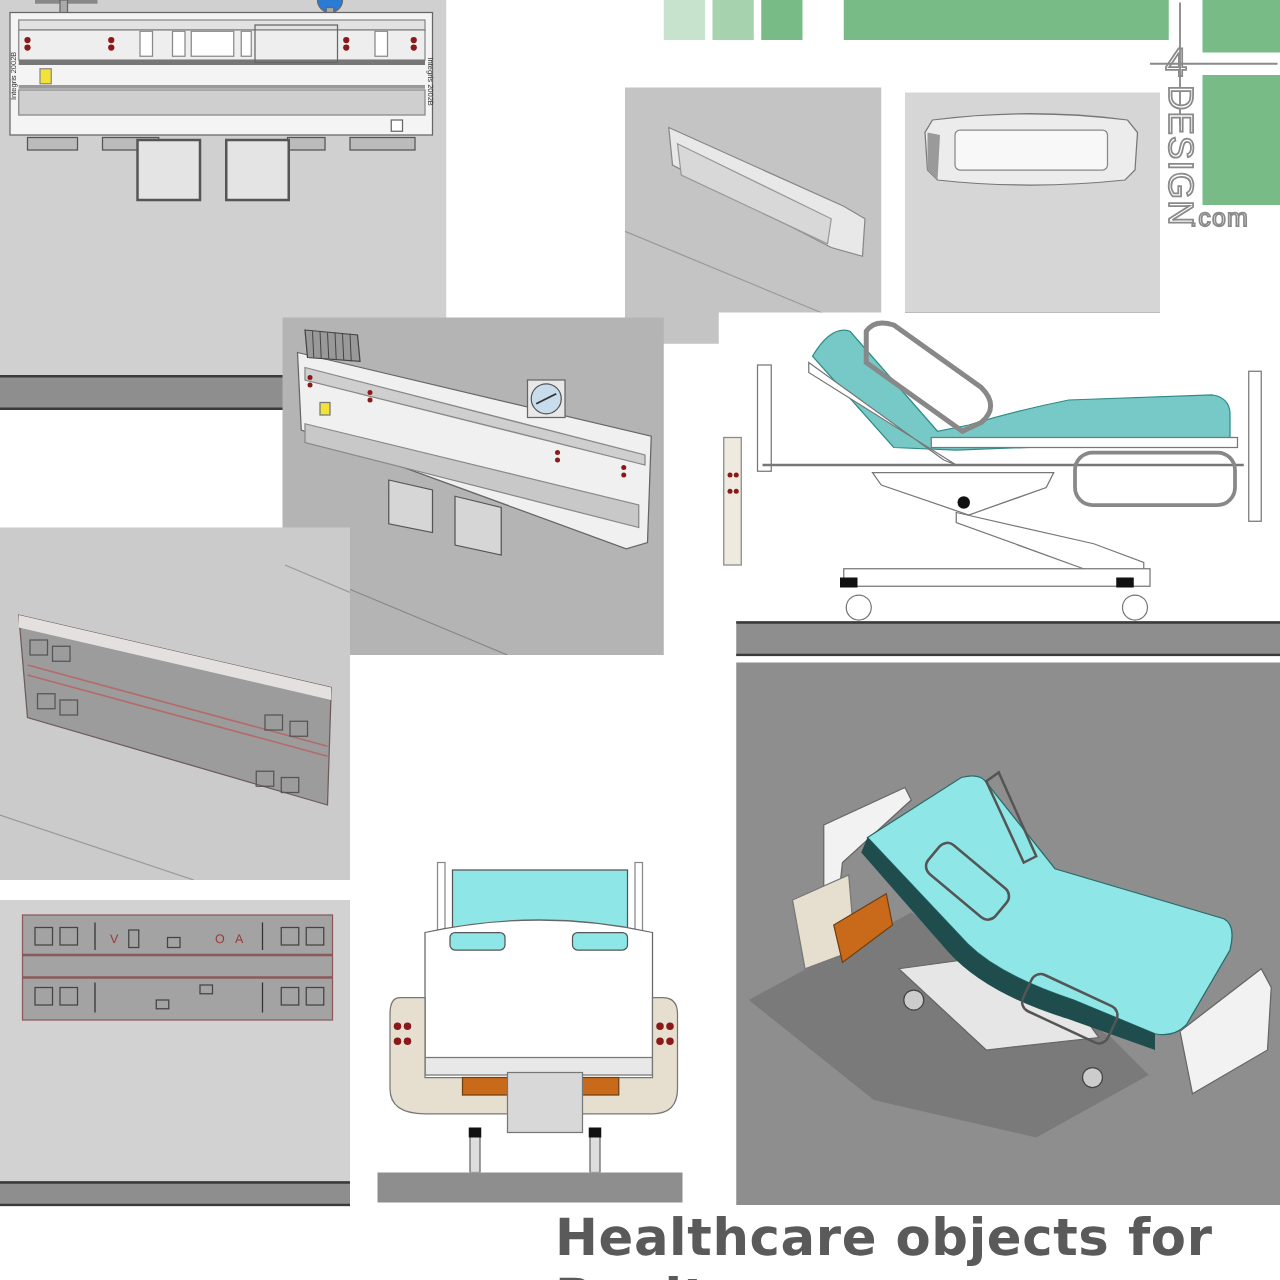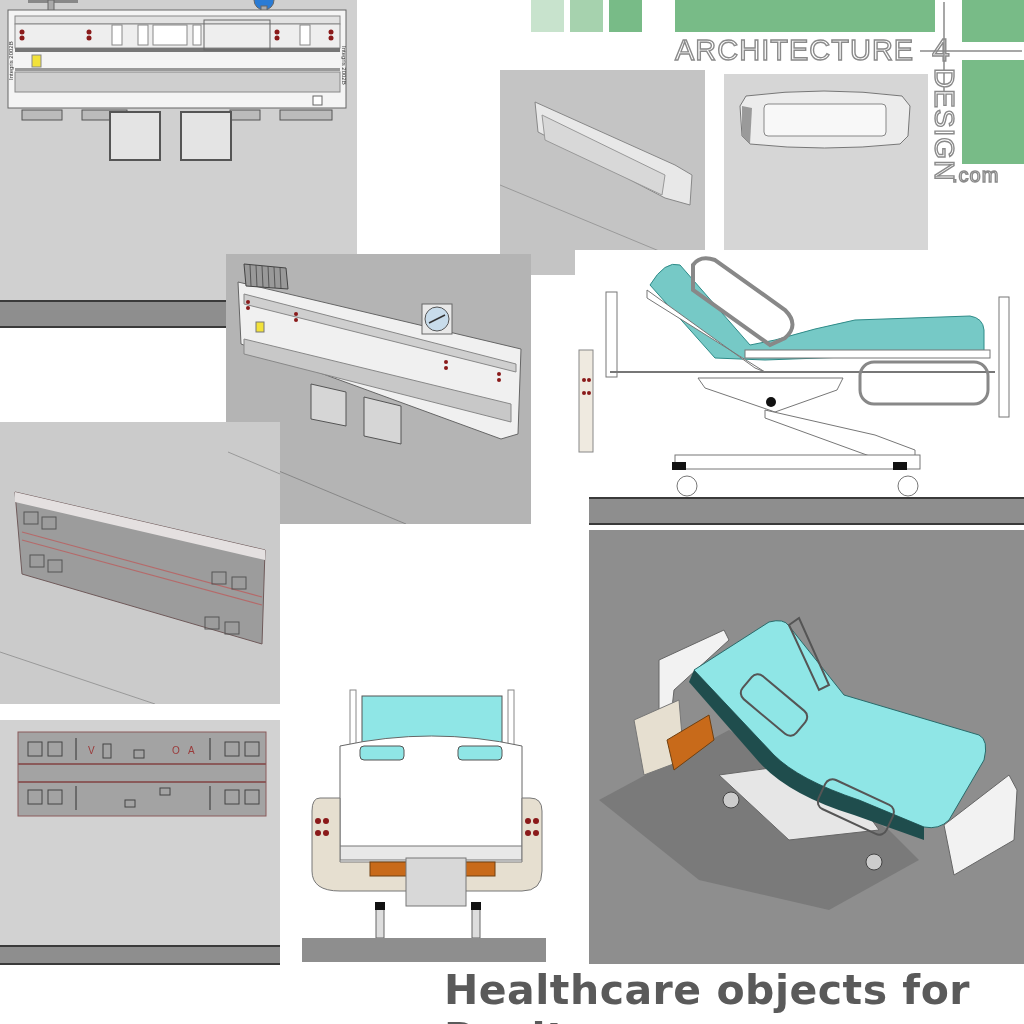--- a/index.html
+++ b/index.html
@@ -64,21 +64,20 @@
   </svg>
 </div>
 
 <div style="position:absolute;left:520px;top:0;width:504px;height:200px;">
   <div class="logo-sq" style="left:11px;top:0;width:33px;height:32px;background:#c8e3cd;"></div>
   <div class="logo-sq" style="left:50px;top:0;width:33px;height:32px;background:#a6d2ae;"></div>
   <div class="logo-sq" style="left:89px;top:0;width:33px;height:32px;background:#78bb87;"></div>
   <div class="logo-sq" style="left:155px;top:0;width:260px;height:32px;background:#78bb87;"></div>
   <div class="logo-sq" style="left:442px;top:0;width:62px;height:42px;background:#78bb87;"></div>
   <div class="logo-sq" style="left:442px;top:60px;width:62px;height:104px;background:#78bb87;"></div>
-  <div class="outline-text" style="left:155px;top:34px;font-size:29px;">ARCHITECTURE</div>
   <div class="outline-text" style="left:412px;top:32px;font-size:32px;">4</div>
   <svg width="504" height="200" style="position:absolute;left:0;top:0;">
     <line x1="424" y1="2" x2="424" y2="100" stroke="#8a8a8a" stroke-width="1.5"></line>
     <line x1="400" y1="51" x2="502" y2="51" stroke="#8a8a8a" stroke-width="1.5"></line>
   </svg>
   <div class="outline-text" style="left:410px;top:122px;font-size:28px;transform:rotate(90deg);transform-origin:0 0;left:440px;top:68px;">DESIGN</div>
   <div class="outline-text" style="left:432px;top:164px;font-size:20px;">.com</div>
 </div>
 
 <div class="panel" style="left:500px;top:70px;width:205px;height:205px;background:#c4c4c4;">

